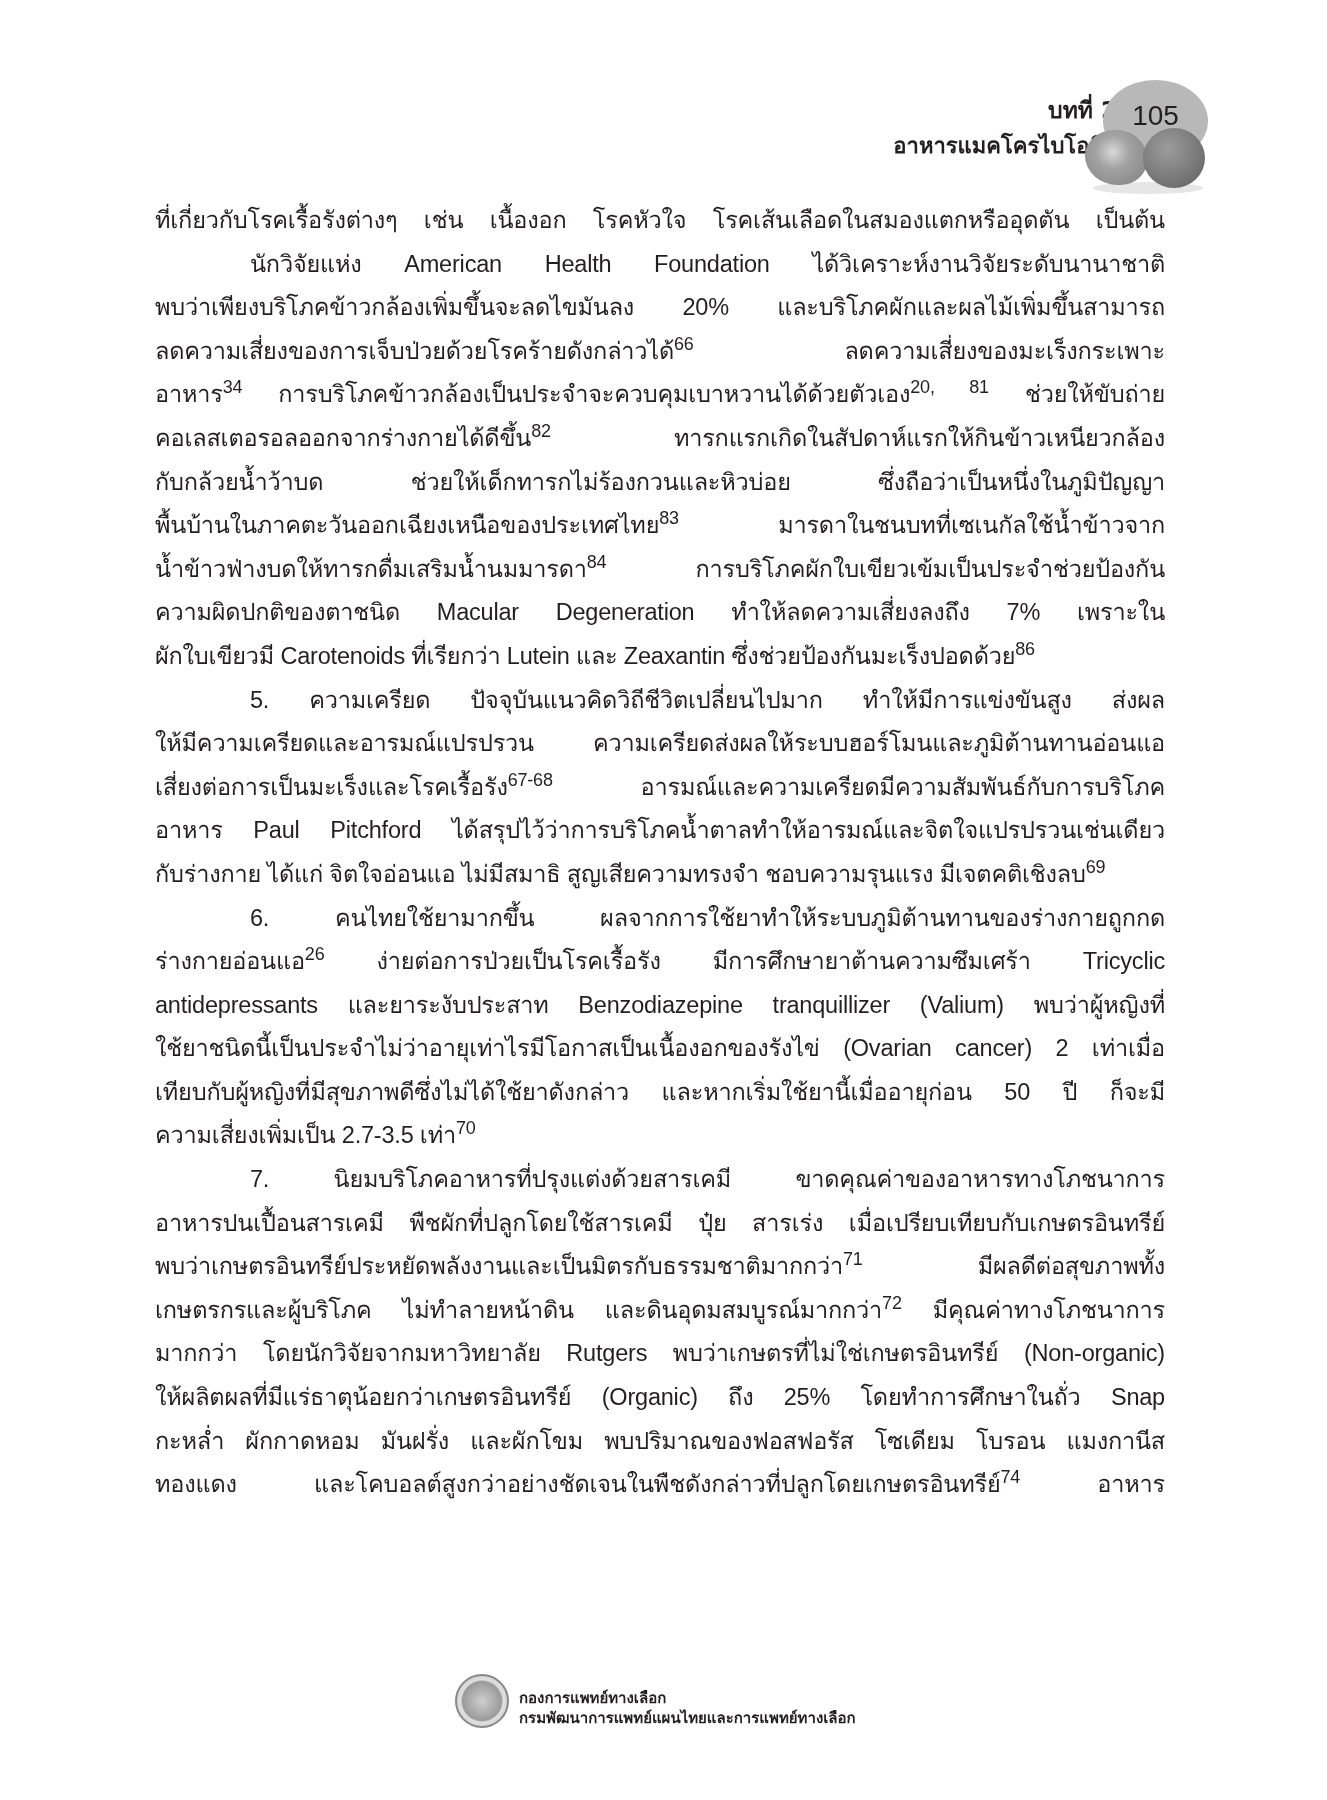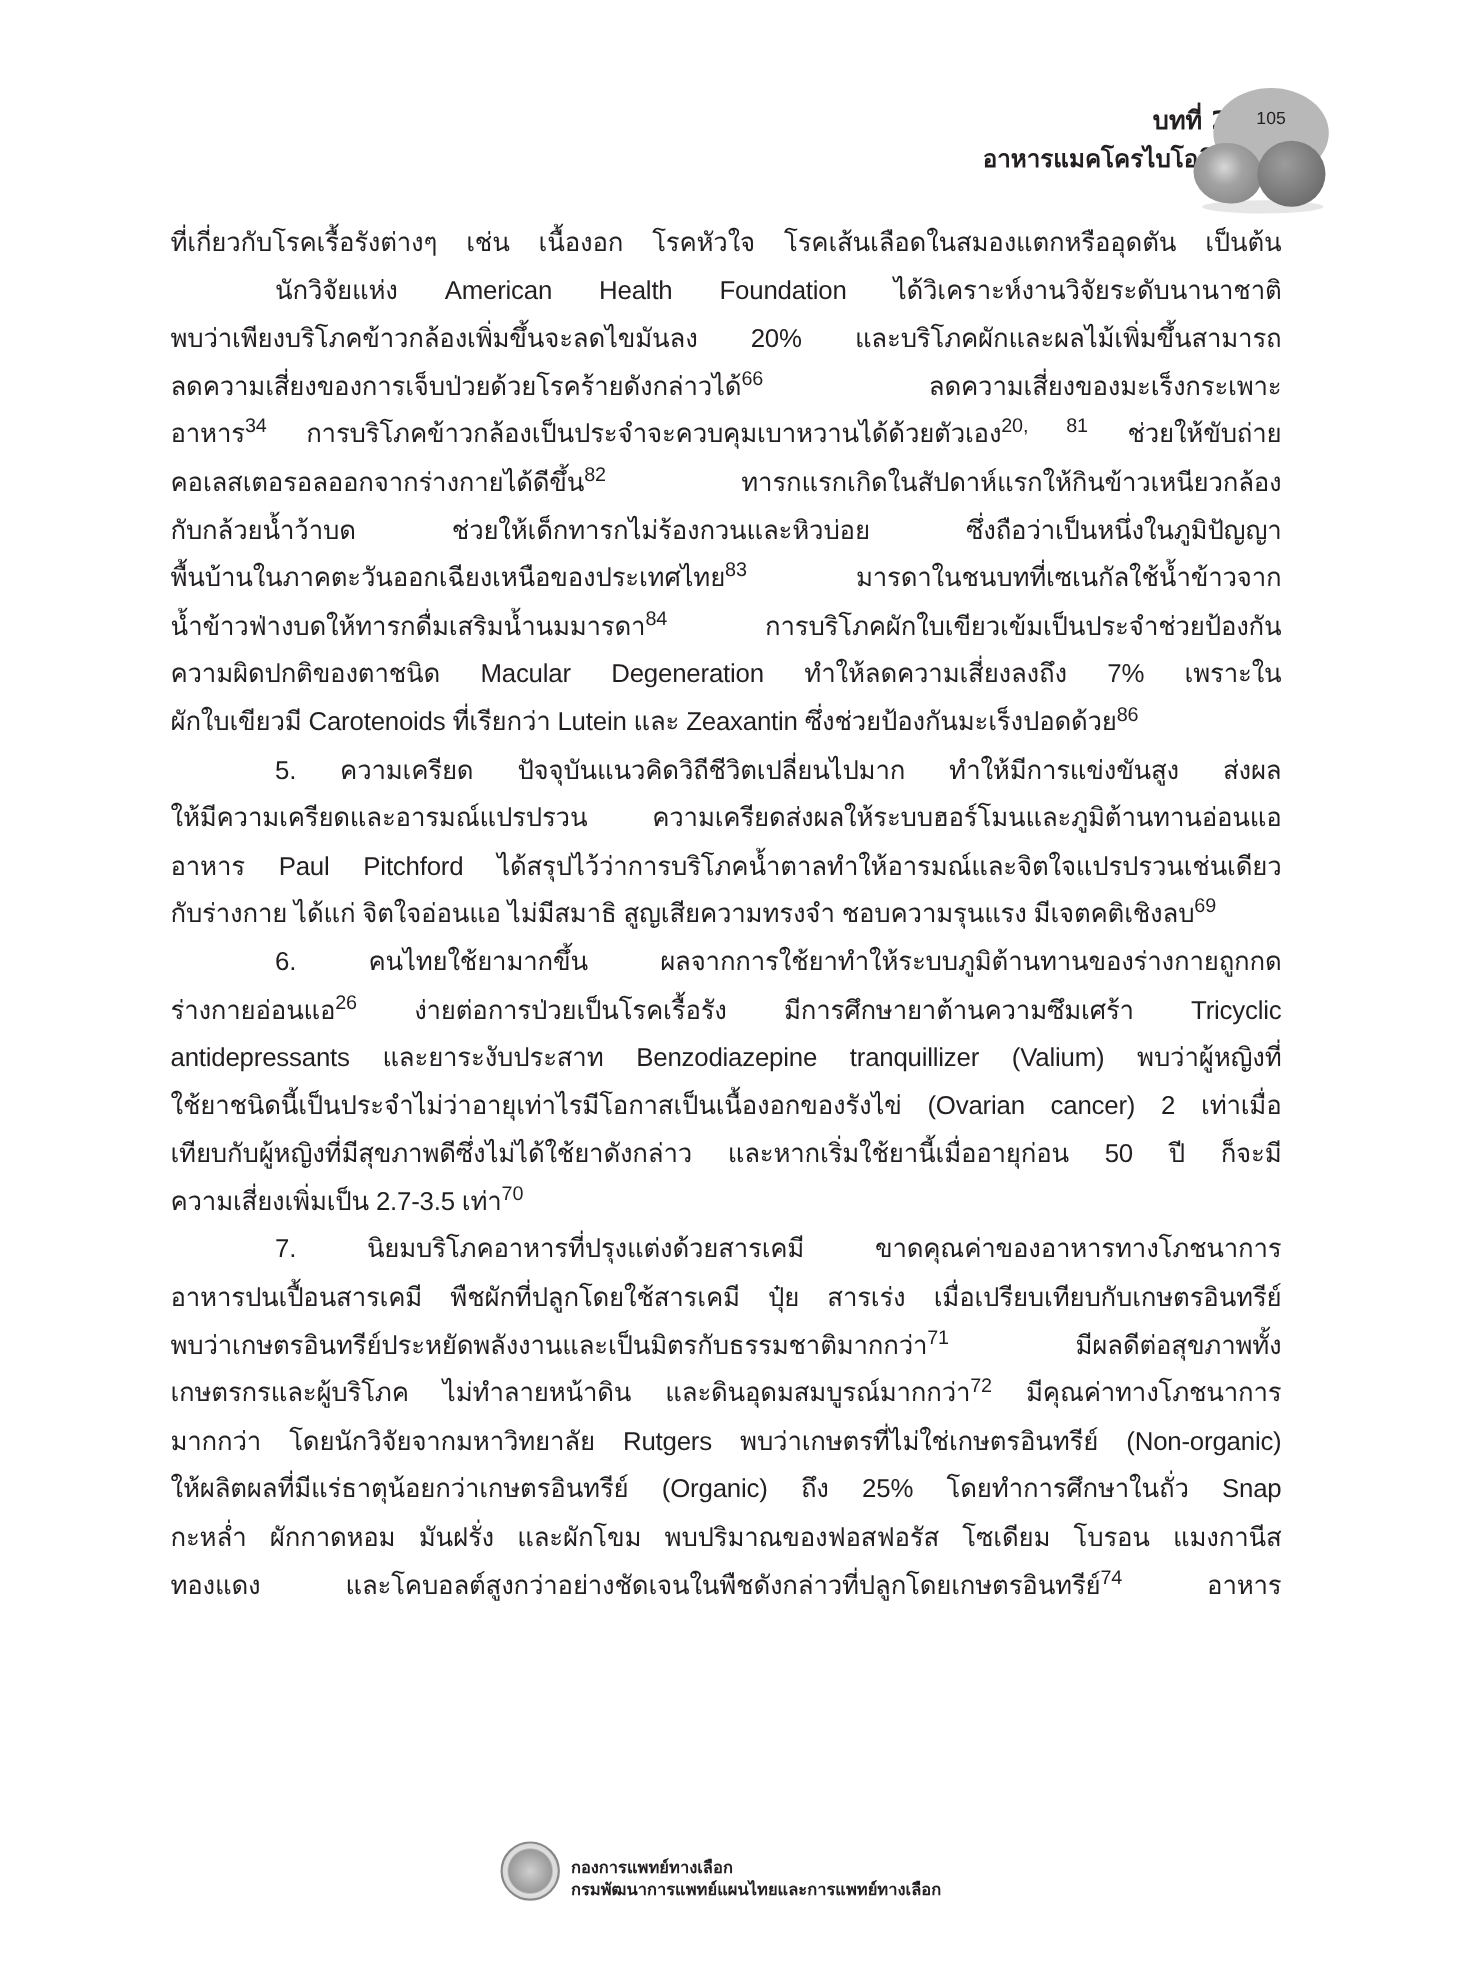--- a/index.html
+++ b/index.html
@@ -3,21 +3,21 @@
 <meta charset="utf-8">
 <style>
   html, body { margin: 0; padding: 0; background: #ffffff; }
   body { width: 1327px; height: 1800px; position: relative; overflow: hidden;
          font-family: "Liberation Sans", "DejaVu Sans", sans-serif; color: #231f20; }
   .header { position: absolute; top: 92px; right: 210px; text-align: right; }
   .chapter { font-family: "DejaVu Sans", sans-serif; font-weight: bold; font-size: 23px; line-height: 36px; color: #231f20; }
   .chapter-sub { font-family: "DejaVu Sans", sans-serif; font-weight: bold; font-size: 22px; line-height: 36px; color: #231f20; }
   .badge { position: absolute; top: 78px; left: 1083px; width: 135px; height: 120px; }
   .badge .oval { position: absolute; left: 20px; top: 2px; width: 105px; height: 82px; border-radius: 50%; background: #b8b8b8; }
-  .badge .num { position: absolute; left: 20px; top: 22px; width: 105px; text-align: center; font-size: 16px; color: #231f20; }
+  .badge .num { position: absolute; left: 20px; top: 22px; width: 105px; text-align: center; font-size: 28px; color: #231f20; }
   .badge .tom1 { position: absolute; left: 2px; top: 52px; width: 62px; height: 55px; border-radius: 48% 52% 45% 55%; background: radial-gradient(circle at 45% 40%, #d8d8d8 0%, #a3a3a3 35%, #7e7e7e 100%); }
   .badge .tom2 { position: absolute; left: 60px; top: 50px; width: 62px; height: 60px; border-radius: 50%; background: radial-gradient(circle at 40% 35%, #9c9c9c 0%, #7a7a7a 55%, #5e5e5e 100%); }
   .badge .shadow { position: absolute; left: 10px; top: 104px; width: 110px; height: 12px; border-radius: 50%; background: #e6e6e6; }
   .content { position: absolute; left: 155px; top: 199px; width: 1010px; }
   .line { font-size: 23.5px; line-height: 43.6px; height: 43.6px; white-space: nowrap; text-align: justify; text-align-last: justify; letter-spacing: -0.2px; }
   .line.last { text-align-last: left; }
   .line.indent { padding-left: 95px; }
   sup { font-size: 18px; vertical-align: 9px; line-height: 0; }
   .footer { position: absolute; left: 455px; top: 1668px; height: 60px; display: flex; align-items: flex-end; }
   .seal { width: 50px; height: 50px; border-radius: 50%; border: 2px solid #888; background: radial-gradient(circle, #cfcfcf 0%, #9a9a9a 55%, #e0e0e0 60%, #bdbdbd 100%); margin-right: 10px; }
@@ -46,20 +46,21 @@
     <div class="line"><span>ลดความเสี่ยงของการเจ็บป่วยด้วยโรคร้ายดังกล่าวได้</span><sup>66</sup><span> ลดความเสี่ยงของมะเร็งกระเพาะ</span></div>
     <div class="line"><span>อาหาร</span><sup>34</sup><span> การบริโภคข้าวกล้องเป็นประจำจะควบคุมเบาหวานได้ด้วยตัวเอง</span><sup>20, 81</sup><span> ช่วยให้ขับถ่าย</span></div>
     <div class="line"><span>คอเลสเตอรอลออกจากร่างกายได้ดีขึ้น</span><sup>82</sup><span> ทารกแรกเกิดในสัปดาห์แรกให้กินข้าวเหนียวกล้อง</span></div>
     <div class="line"><span>กับกล้วยน้ำว้าบด ช่วยให้เด็กทารกไม่ร้องกวนและหิวบ่อย ซึ่งถือว่าเป็นหนึ่งในภูมิปัญญา</span></div>
     <div class="line"><span>พื้นบ้านในภาคตะวันออกเฉียงเหนือของประเทศไทย</span><sup>83</sup><span> มารดาในชนบทที่เซเนกัลใช้น้ำข้าวจาก</span></div>
     <div class="line"><span>น้ำข้าวฟ่างบดให้ทารกดื่มเสริมน้ำนมมารดา</span><sup>84</sup><span> การบริโภคผักใบเขียวเข้มเป็นประจำช่วยป้องกัน</span></div>
     <div class="line"><span>ความผิดปกติของตาชนิด Macular Degeneration ทำให้ลดความเสี่ยงลงถึง 7% เพราะใน</span></div>
     <div class="line last"><span>ผักใบเขียวมี Carotenoids ที่เรียกว่า Lutein และ Zeaxantin ซึ่งช่วยป้องกันมะเร็งปอดด้วย</span><sup>86</sup></div>
     <div class="line indent"><span>5. ความเครียด ปัจจุบันแนวคิดวิถีชีวิตเปลี่ยนไปมาก ทำให้มีการแข่งขันสูง ส่งผล</span></div>
     <div class="line"><span>ให้มีความเครียดและอารมณ์แปรปรวน ความเครียดส่งผลให้ระบบฮอร์โมนและภูมิต้านทานอ่อนแอ</span></div>
+    <div class="line"><span>เสี่ยงต่อการเป็นมะเร็งและโรคเรื้อรัง</span><sup>67-68</sup><span> อารมณ์และความเครียดมีความสัมพันธ์กับการบริโภค</span></div>
     <div class="line"><span>อาหาร Paul Pitchford ได้สรุปไว้ว่าการบริโภคน้ำตาลทำให้อารมณ์และจิตใจแปรปรวนเช่นเดียว</span></div>
     <div class="line last"><span>กับร่างกาย ได้แก่ จิตใจอ่อนแอ ไม่มีสมาธิ สูญเสียความทรงจำ ชอบความรุนแรง มีเจตคติเชิงลบ</span><sup>69</sup></div>
     <div class="line indent"><span>6. คนไทยใช้ยามากขึ้น ผลจากการใช้ยาทำให้ระบบภูมิต้านทานของร่างกายถูกกด</span></div>
     <div class="line"><span>ร่างกายอ่อนแอ</span><sup>26</sup><span> ง่ายต่อการป่วยเป็นโรคเรื้อรัง มีการศึกษายาต้านความซึมเศร้า Tricyclic</span></div>
     <div class="line"><span>antidepressants และยาระงับประสาท Benzodiazepine tranquillizer (Valium) พบว่าผู้หญิงที่</span></div>
     <div class="line"><span>ใช้ยาชนิดนี้เป็นประจำไม่ว่าอายุเท่าไรมีโอกาสเป็นเนื้องอกของรังไข่ (Ovarian cancer) 2 เท่าเมื่อ</span></div>
     <div class="line"><span>เทียบกับผู้หญิงที่มีสุขภาพดีซึ่งไม่ได้ใช้ยาดังกล่าว และหากเริ่มใช้ยานี้เมื่ออายุก่อน 50 ปี ก็จะมี</span></div>
     <div class="line last"><span>ความเสี่ยงเพิ่มเป็น 2.7-3.5 เท่า</span><sup>70</sup></div>
     <div class="line indent"><span>7. นิยมบริโภคอาหารที่ปรุงแต่งด้วยสารเคมี ขาดคุณค่าของอาหารทางโภชนาการ</span></div>
     <div class="line"><span>อาหารปนเปื้อนสารเคมี พืชผักที่ปลูกโดยใช้สารเคมี ปุ๋ย สารเร่ง เมื่อเปรียบเทียบกับเกษตรอินทรีย์</span></div>

